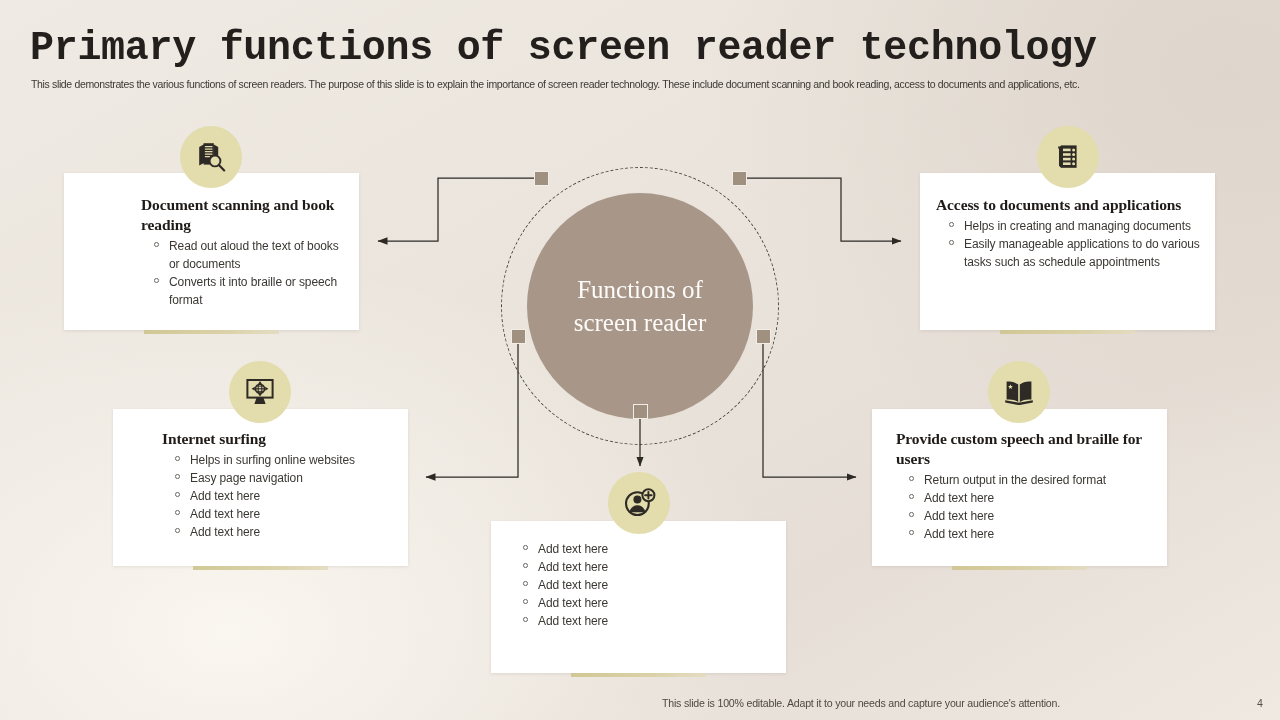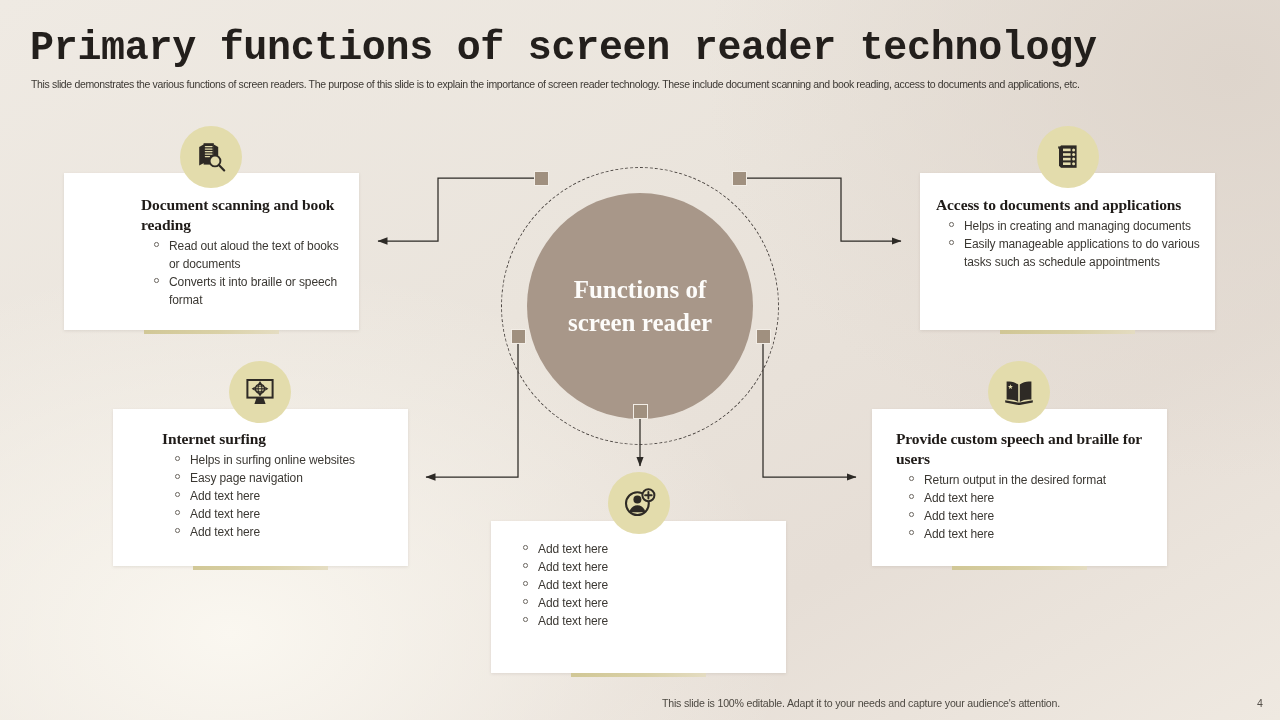--- a/index.html
+++ b/index.html
@@ -76,21 +76,21 @@
     width: 226px;
     height: 226px;
     border-radius: 50%;
     background: #a89789;
     display: flex;
     align-items: center;
     justify-content: center;
   }
   .hub-core-label {
     font-family: "Liberation Serif", serif;
-    font-weight: bold;
+    font-weight: normal;
     font-size: 25px;
     line-height: 33px;
     color: #fdfcfa;
     text-align: center;
     white-space: pre-line;
   }
   .node {
     position: absolute;
     width: 15px;
     height: 15px;

